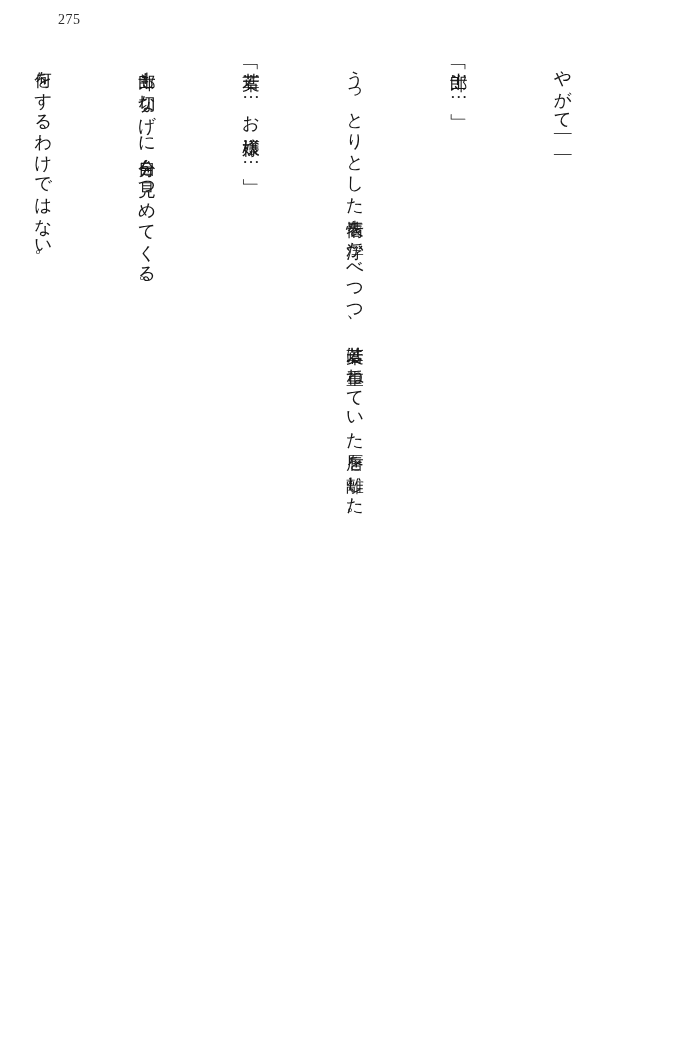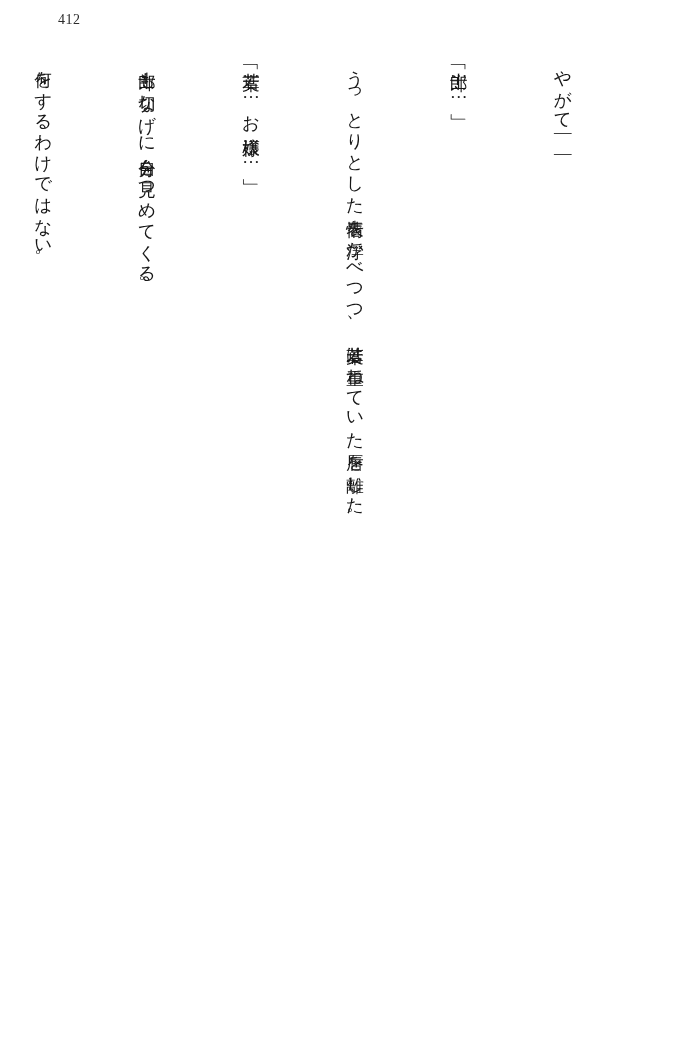--- a/index.html
+++ b/index.html
@@ -49,21 +49,21 @@
     display: block;
     margin: 0;
     padding: 0;
   }
 </style>
 </head>
 <body>
 
 <div class="page">
 
-  <div class="page-number">412</div>
+  <div class="page-number">275</div>
 
   <div class="text-body">
     <span class="line">やがて――</span>
     <span class="line">「士郎……」</span>
     <span class="line">うっとりとした表情を浮かべつつ、若葉は重ねていた唇を離した。</span>
     <span class="line">「若葉……お嬢様……」</span>
     <span class="line">士郎も切なげに自分を見つめてくる。</span>
     <span class="line">何をするわけではない。</span>
     
     

